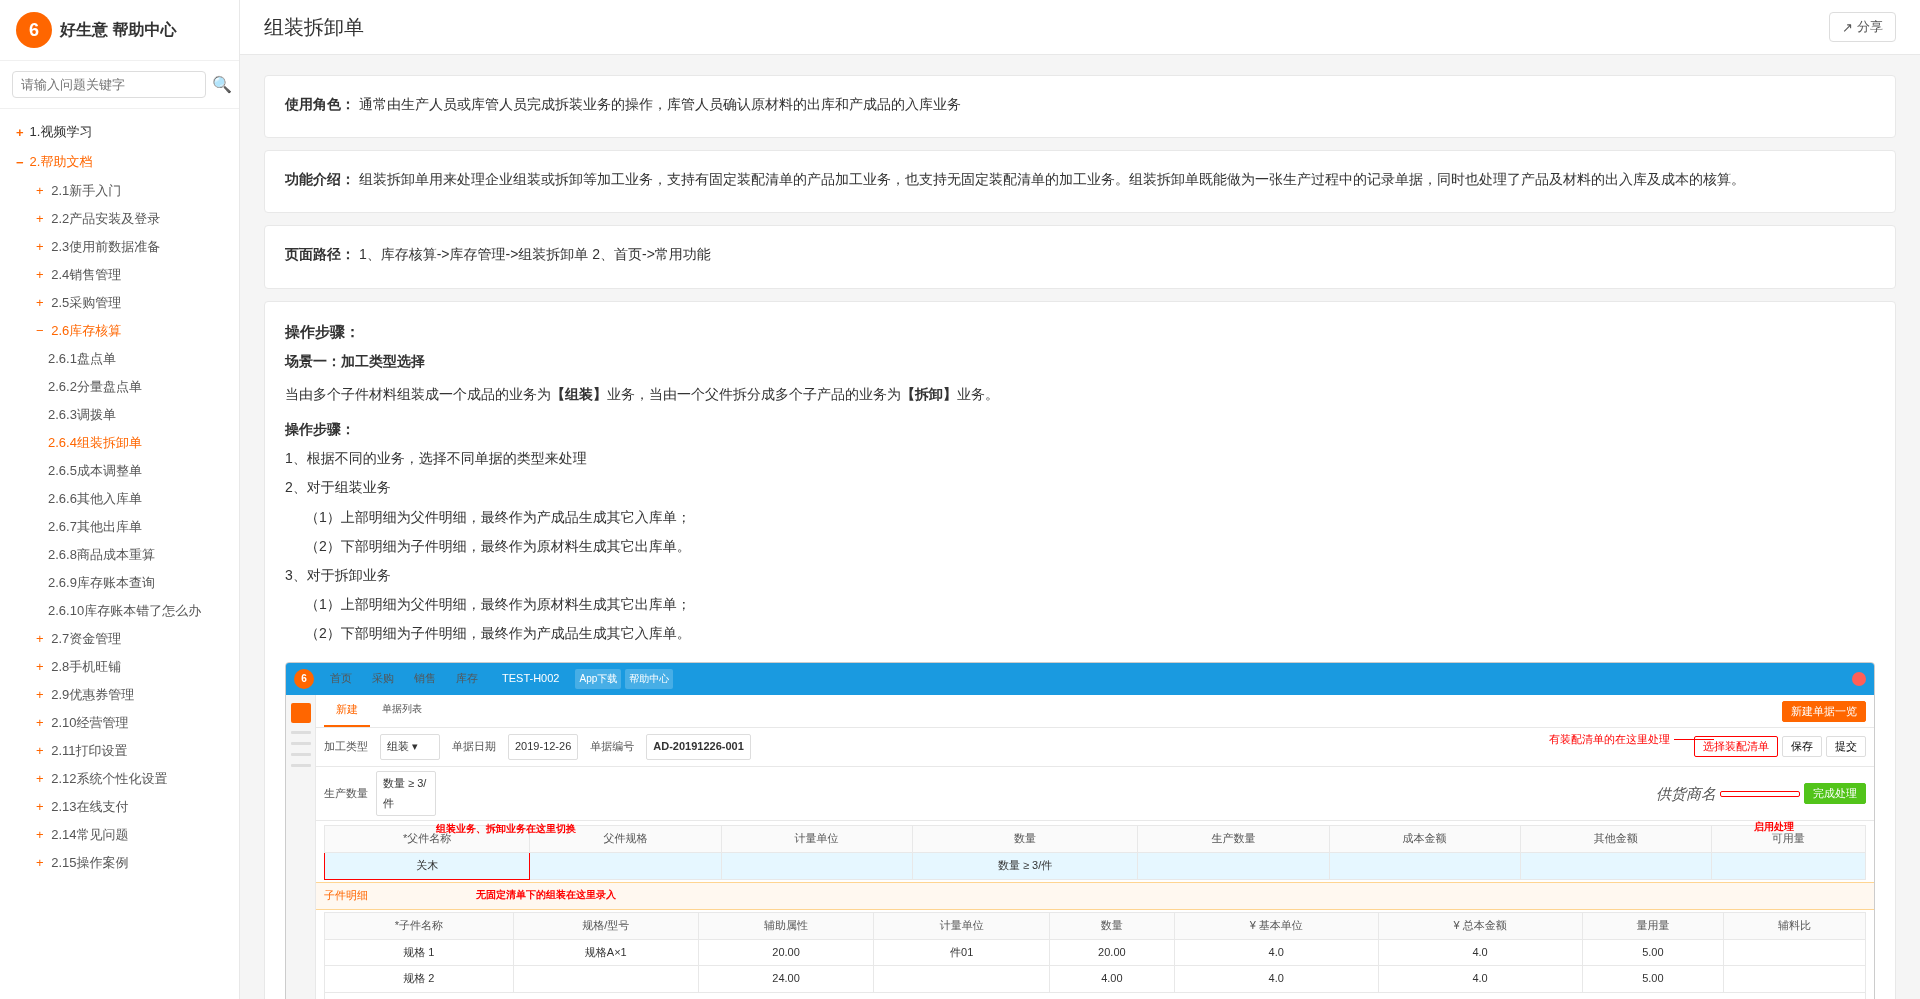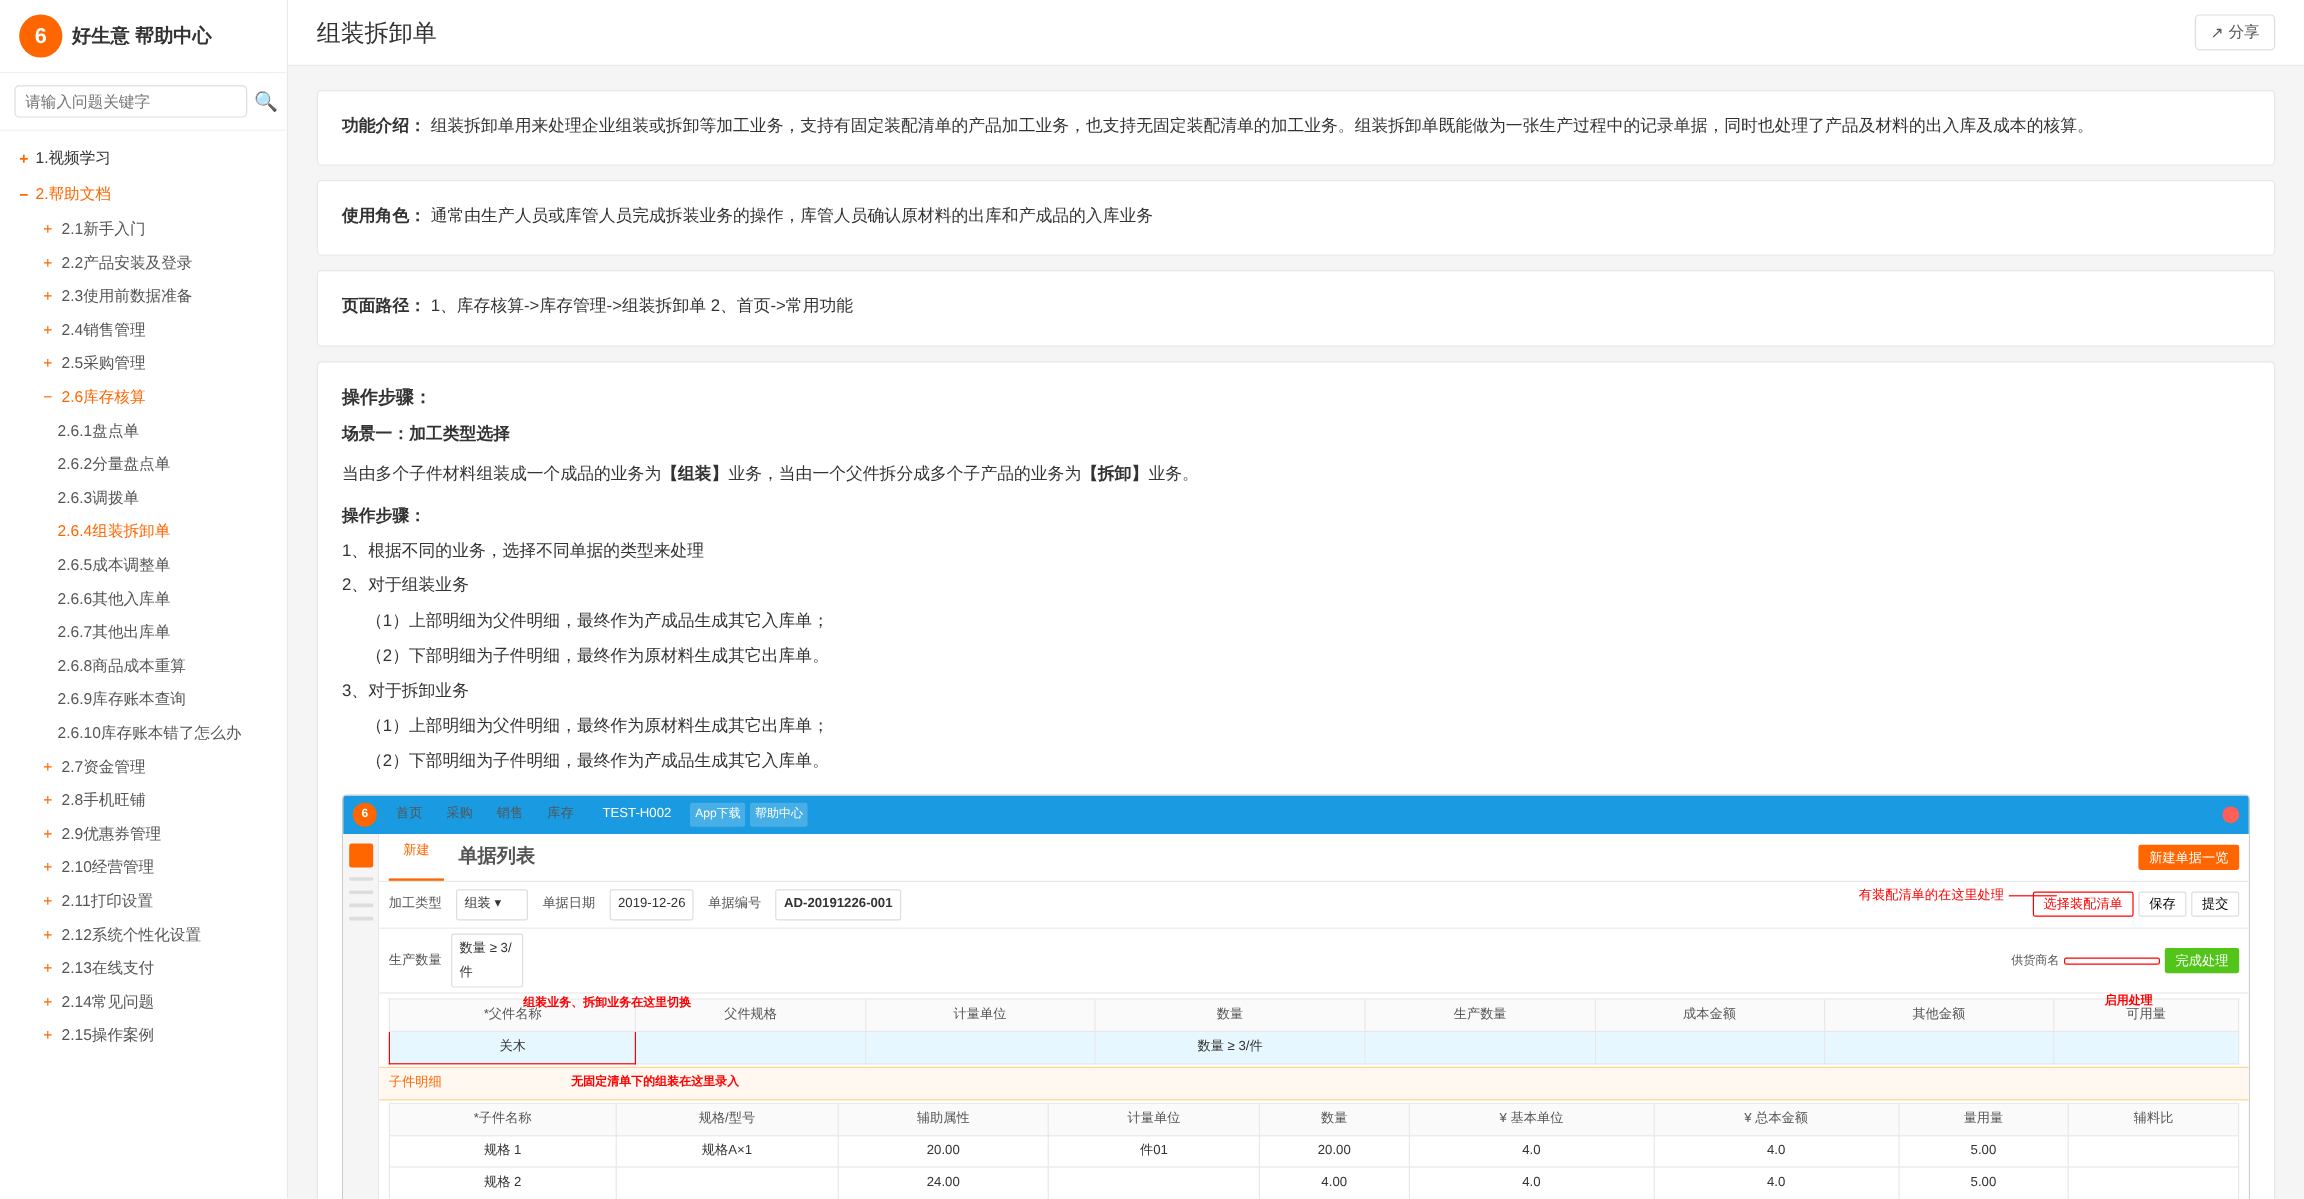--- a/index.html
+++ b/index.html
@@ -348,29 +348,29 @@
     <button id="share-btn">
       <span>↗</span>
       <span>分享</span>
     </button>
   </div>
 
   <div id="content-area">
 
     <div class="content-card">
       <p>
+        <span class="bold">使用角色：</span>
+        <span>通常由生产人员或库管人员完成拆装业务的操作，库管人员确认原材料的出库和产成品的入库业务</span>
+      </p>
+    </div>
+
+    <div class="content-card">
+      <p>
         <span class="bold">功能介绍：</span>
         <span>组装拆卸单用来处理企业组装或拆卸等加工业务，支持有固定装配清单的产品加工业务，也支持无固定装配清单的加工业务。组装拆卸单既能做为一张生产过程中的记录单据，同时也处理了产品及材料的出入库及成本的核算。</span>
-      </p>
-    </div>
-
-    <div class="content-card">
-      <p>
-        <span class="bold">使用角色：</span>
-        <span>通常由生产人员或库管人员完成拆装业务的操作，库管人员确认原材料的出库和产成品的入库业务</span>
       </p>
     </div>
 
     <div class="content-card">
       <p>
         <span class="bold">页面路径：</span>
         <span>1、库存核算-&gt;库存管理-&gt;组装拆卸单 2、首页-&gt;常用功能</span>
       </p>
     </div>
 
@@ -416,21 +416,21 @@
             <div style="width:20px;height:3px;background:#ddd;border-radius:1px;"></div>
             <div style="width:20px;height:3px;background:#ddd;border-radius:1px;"></div>
           </div>
 
           <div style="flex:1;overflow:hidden;">
 
             <div style="display:flex;border-bottom:1px solid #e8e8e8;background:#fff;padding:0 8px;">
               <div style="padding:5px 12px;font-size:11px;border-bottom:2px solid #f60;color:#f60;cursor:pointer;">
                 <span>新建</span>
               </div>
-              <div style="padding:5px 12px;font-size:16px;color:#555;cursor:pointer;font-weight:bold;">
+              <div style="padding:5px 12px;font-size:10px;color:#555;cursor:pointer;">
                 <span>单据列表</span>
               </div>
               <div style="margin-left:auto;display:flex;gap:6px;align-items:center;">
                 <button class="ss-btn ss-btn-orange">
                   <span>新建单据一览</span>
                 </button>
               </div>
             </div>
 
             <div style="position:relative;padding:6px 8px;background:#fff;border-bottom:1px solid #e8e8e8;display:flex;align-items:center;gap:12px;flex-wrap:wrap;">
@@ -457,21 +457,21 @@
 
             <div style="position:relative;padding:4px 8px;background:#fff;border-bottom:1px solid #e8e8e8;display:flex;align-items:center;gap:8px;">
               <span style="font-size:11px;color:#555;">生产数量</span>
               <div style="border:1px solid #ddd;border-radius:2px;padding:2px 6px;font-size:11px;width:60px;">数量 ≥ 3/件</div>
 
               <div style="position:absolute;left:120px;bottom:-18px;display:flex;align-items:center;gap:4px;text-align:right;">
                 <span style="color:#f00;font-size:10px;font-weight:bold;">组装业务、拆卸业务在这里切换</span>
               </div>
 
               <div style="margin-left:auto;display:flex;align-items:center;gap:4px;">
-                <span style="font-size:10px;color:#555;">供货商名</span>
+                <span style="font-size:15px;color:#555;font-style:italic;">供货商名</span>
                 <div style="border:1px solid #f00;border-radius:2px;padding:2px 6px;font-size:11px;width:80px;"></div>
                 <button class="ss-btn ss-btn-green">完成处理</button>
               </div>
 
               <div style="position:absolute;right:80px;bottom:-18px;">
                 <span style="color:#f00;font-size:10px;font-weight:bold;">启用处理</span>
               </div>
             </div>
 
             <div style="padding:4px 8px 2px 8px;background:#fff;">

